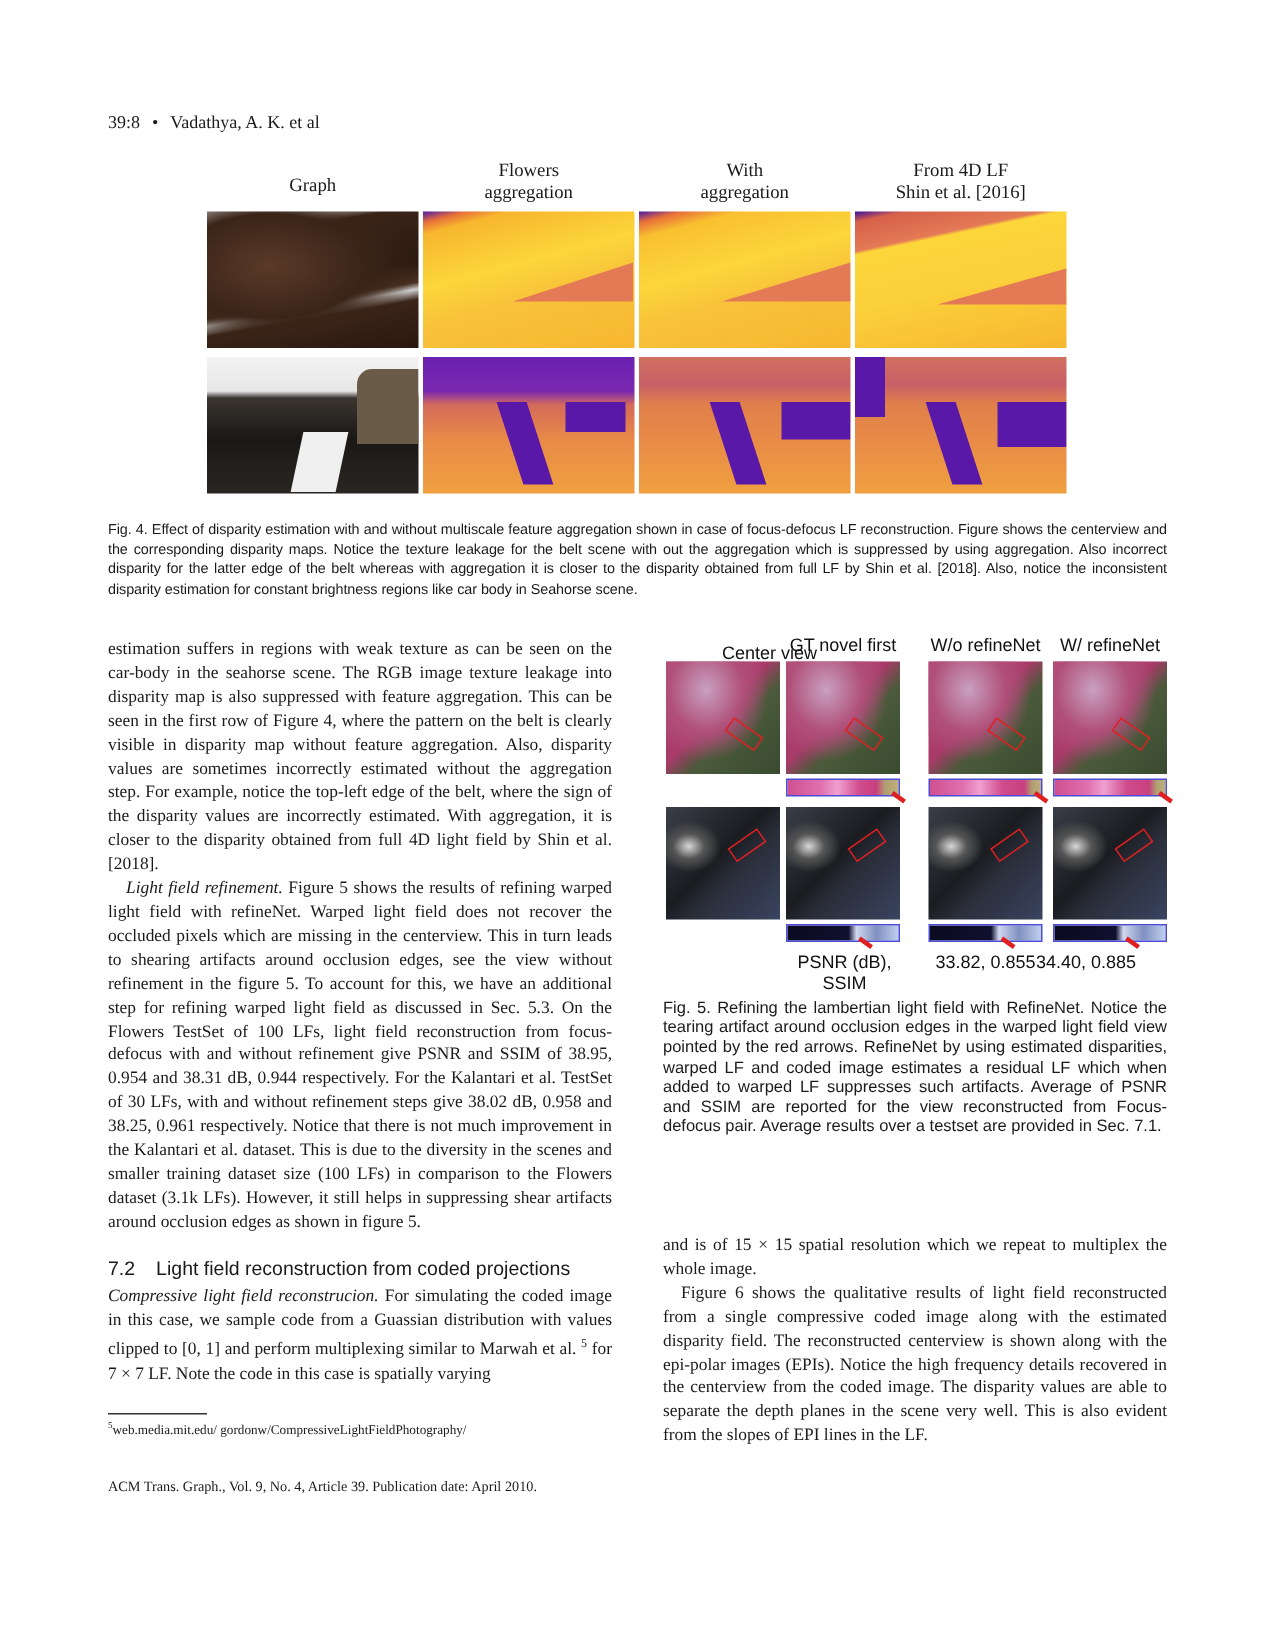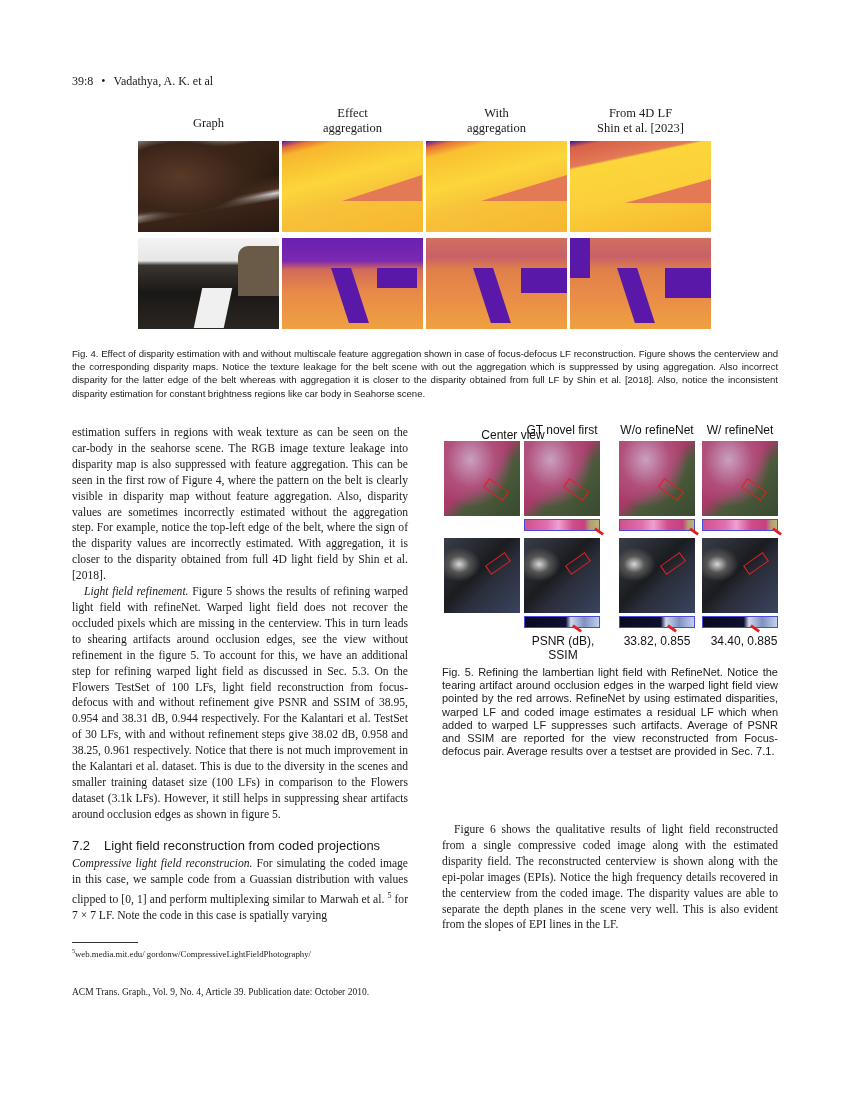--- a/index.html
+++ b/index.html
@@ -29,30 +29,30 @@
 <body>
 
 <div class="abs header">
   <span>39:8</span><span class="dot">•</span><span>Vadathya, A. K. et al</span>
 </div>
 
 <div class="abs colhead" style="left:138px; top:116px; width:141px;">
   <div>Graph</div>
 </div>
 <div class="abs colhead" style="left:282px; top:106px; width:141px;">
-  <div>Effect</div>
+  <div>Flowers</div>
   <div>aggregation</div>
 </div>
 <div class="abs colhead" style="left:426px; top:106px; width:141px;">
   <div>With</div>
   <div>aggregation</div>
 </div>
 <div class="abs colhead" style="left:570px; top:106px; width:141px;">
   <div>From 4D LF</div>
-  <div>Shin et al. [2023]</div>
+  <div>Shin et al. [2016]</div>
 </div>
 
 <div class="img" style="left:138px; top:141px; width:141px; height:91px;
      background: radial-gradient(ellipse at 30% 40%, #5a3a28 0%, #3a2418 45%, transparent 70%),
                  linear-gradient(170deg, #e8e8ea 0%, #d8d6d4 12%, #3a2418 18%, #2a1a10 50%, #4a3020 62%, #cfcfcf 66%, #3a2418 72%, #2a1810 100%);"></div>
 <div class="img" style="left:282px; top:141px; width:141px; height:91px;
      background: linear-gradient(165deg, #4b18a8 0%, #e8703a 6%, #f7b62e 12%, #fcd63a 40%, #f8c23a 60%, #f7b630 100%);">
   <div style="position:absolute; left:60px; top:34px; width:0; height:0; border-left:80px solid transparent; border-bottom:26px solid #e37a55;"></div>
 </div>
 <div class="img" style="left:426px; top:141px; width:141px; height:91px;
@@ -154,21 +154,22 @@
 
 <div class="epi" style="left:524px; top:616px; width:76px; height:12px; background:linear-gradient(90deg,#0a0a20 0%,#101030 55%,#d0d8f0 62%,#8090c0 80%,#c0d0f0 100%);"></div>
 <div class="arrow" style="left:572px; top:627px;"></div>
 <div class="epi" style="left:619px; top:616px; width:76px; height:12px; background:linear-gradient(90deg,#0a0a20 0%,#101030 55%,#d0d8f0 62%,#8090c0 80%,#c0d0f0 100%);"></div>
 <div class="arrow" style="left:667px; top:627px;"></div>
 <div class="epi" style="left:702px; top:616px; width:76px; height:12px; background:linear-gradient(90deg,#0a0a20 0%,#101030 55%,#d0d8f0 62%,#8090c0 80%,#c0d0f0 100%);"></div>
 <div class="arrow" style="left:750px; top:627px;"></div>
 
 <div class="abs f5label" style="left:516px; top:634px; width:94px;">PSNR (dB), SSIM</div>
 <div class="abs f5label" style="left:617px; top:634px; width:80px;">33.82, 0.855</div>
-<div class="abs f5label" style="left:704px; top:634px; width:80px;">34.40, 0.885</div>
+<div class="abs f5label" style="left:684px; top:634px; width:80px;">34.40, 0.885</div>
 
 <div class="abs fig5cap">Fig. 5.  Refining the lambertian light field with RefineNet. Notice the tearing artifact around occlusion edges in the warped light field view pointed by the red arrows. RefineNet by using estimated disparities, warped LF and coded image estimates a residual LF which when added to warped LF suppresses such artifacts. Average of PSNR and SSIM are reported for the view reconstructed from Focus-defocus pair. Average results over a testset are provided in Sec. 7.1.</div>
 
 <div class="abs body-text" style="left:442px; top:822px; width:336px;">
+  <p>and is of 15 × 15 spatial resolution which we repeat to multiplex the whole image.</p>
   <p class="indent">Figure 6 shows the qualitative results of light field reconstructed from a single compressive coded image along with the estimated disparity field. The reconstructed centerview is shown along with the epi-polar images (EPIs). Notice the high frequency details recovered in the centerview from the coded image. The disparity values are able to separate the depth planes in the scene very well. This is also evident from the slopes of EPI lines in the LF.</p>
 </div>
 
-<div class="abs footer" style="left:72px; top:987px;">ACM Trans. Graph., Vol. 9, No. 4, Article 39. Publication date: October 2010.</div>
+<div class="abs footer" style="left:72px; top:987px;">ACM Trans. Graph., Vol. 9, No. 4, Article 39. Publication date: April 2010.</div>
 
 </body></html>

